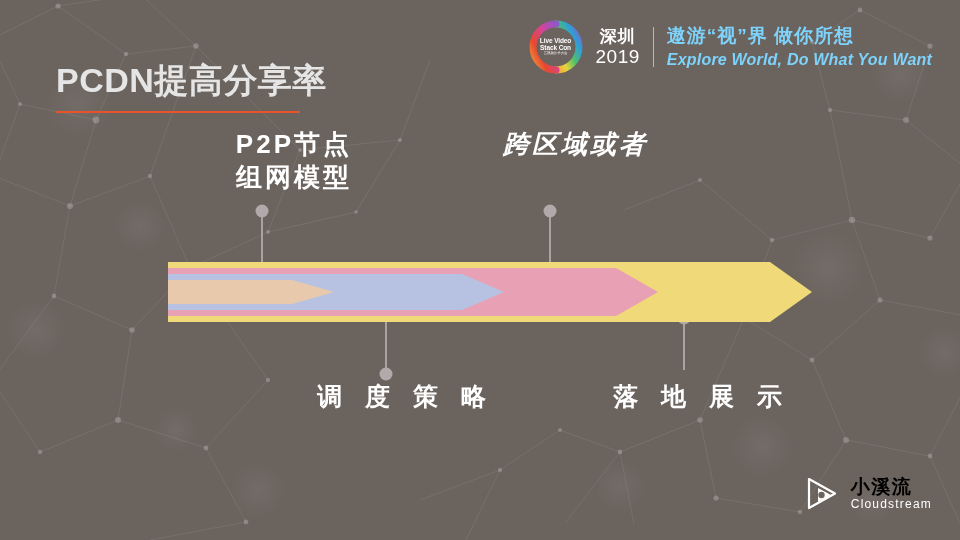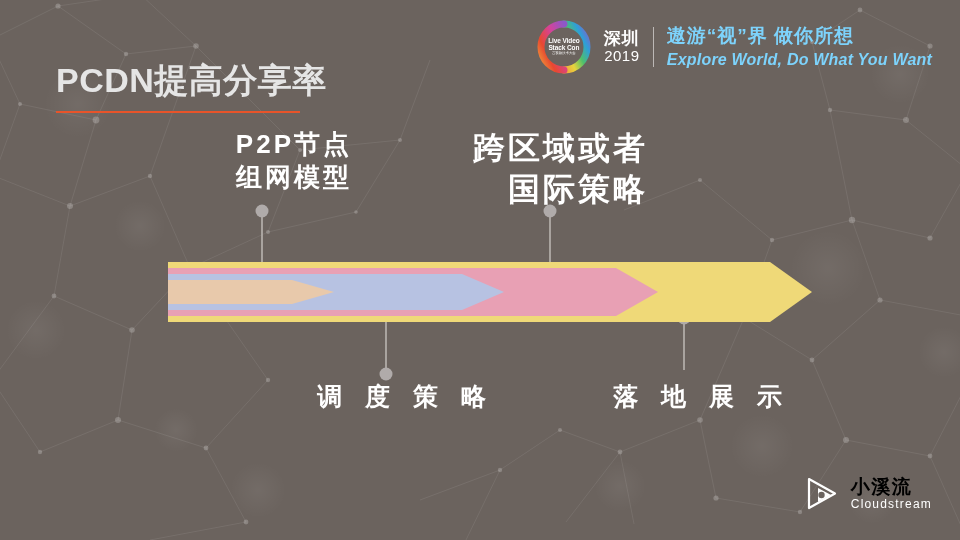--- a/index.html
+++ b/index.html
@@ -82,21 +82,21 @@
     white-space: nowrap;
     margin-top: 0.5px;
   }
   #city-block {
     text-align: center;
     color: #ffffff;
     line-height: 1.12;
     flex: 0 0 auto;
   }
   #city-cn { font-size: 17px; font-weight: bold; letter-spacing: 1px; }
-  #city-year { font-size: 15px; font-weight: normal; letter-spacing: 0.5px; }
+  #city-year { font-size: 19px; font-weight: normal; letter-spacing: 0.5px; text-align: right; }
   #logo-divider {
     width: 1px;
     height: 40px;
     background: rgba(255,255,255,0.55);
     flex: 0 0 auto;
   }
   #slogan-block { color: #7dd3fc; line-height: 1.2; }
   #slogan-cn {
     font-size: 19px;
     font-weight: bold;
@@ -129,21 +129,21 @@
     line-height: 1.28;
     white-space: nowrap;
   }
   .callout .cl-line { display: block; }
   #callout-p2p {
     left: 170px; top: 128px; width: 182px;
     font-size: 26px; letter-spacing: 3px;
   }
   #callout-region {
     left: 452px; top: 128px; width: 196px;
-    font-size: 32px; letter-spacing: 3px;
+    font-size: 26px; letter-spacing: 3px; font-style: italic;
   }
   #callout-schedule {
     left: 282px; top: 380px; width: 212px;
     font-size: 25px; letter-spacing: 8px;
     text-indent: 8px;
   }
   #callout-deploy {
     left: 578px; top: 380px; width: 212px;
     font-size: 25px; letter-spacing: 8px;
     text-indent: 8px;
@@ -341,21 +341,20 @@
 
     <path d="M168 280 L292 280 L334 292 L292 304 L168 304 Z" fill="#e8c9ab"></path>
   </svg>
 
   <div class="callout" id="callout-p2p">
     <span class="cl-line">P2P节点</span>
     <span class="cl-line">组网模型</span>
   </div>
   <div class="callout" id="callout-region">
     <span class="cl-line">跨区域或者</span>
-    <span class="cl-line">国际策略</span>
   </div>
   <div class="callout" id="callout-schedule">
     <span class="cl-line">调 度 策 略</span>
   </div>
   <div class="callout" id="callout-deploy">
     <span class="cl-line">落 地 展 示</span>
   </div>
 
   <div id="footer-brand">
     <svg width="40" height="40" viewBox="0 0 40 40" xmlns="http://www.w3.org/2000/svg">

